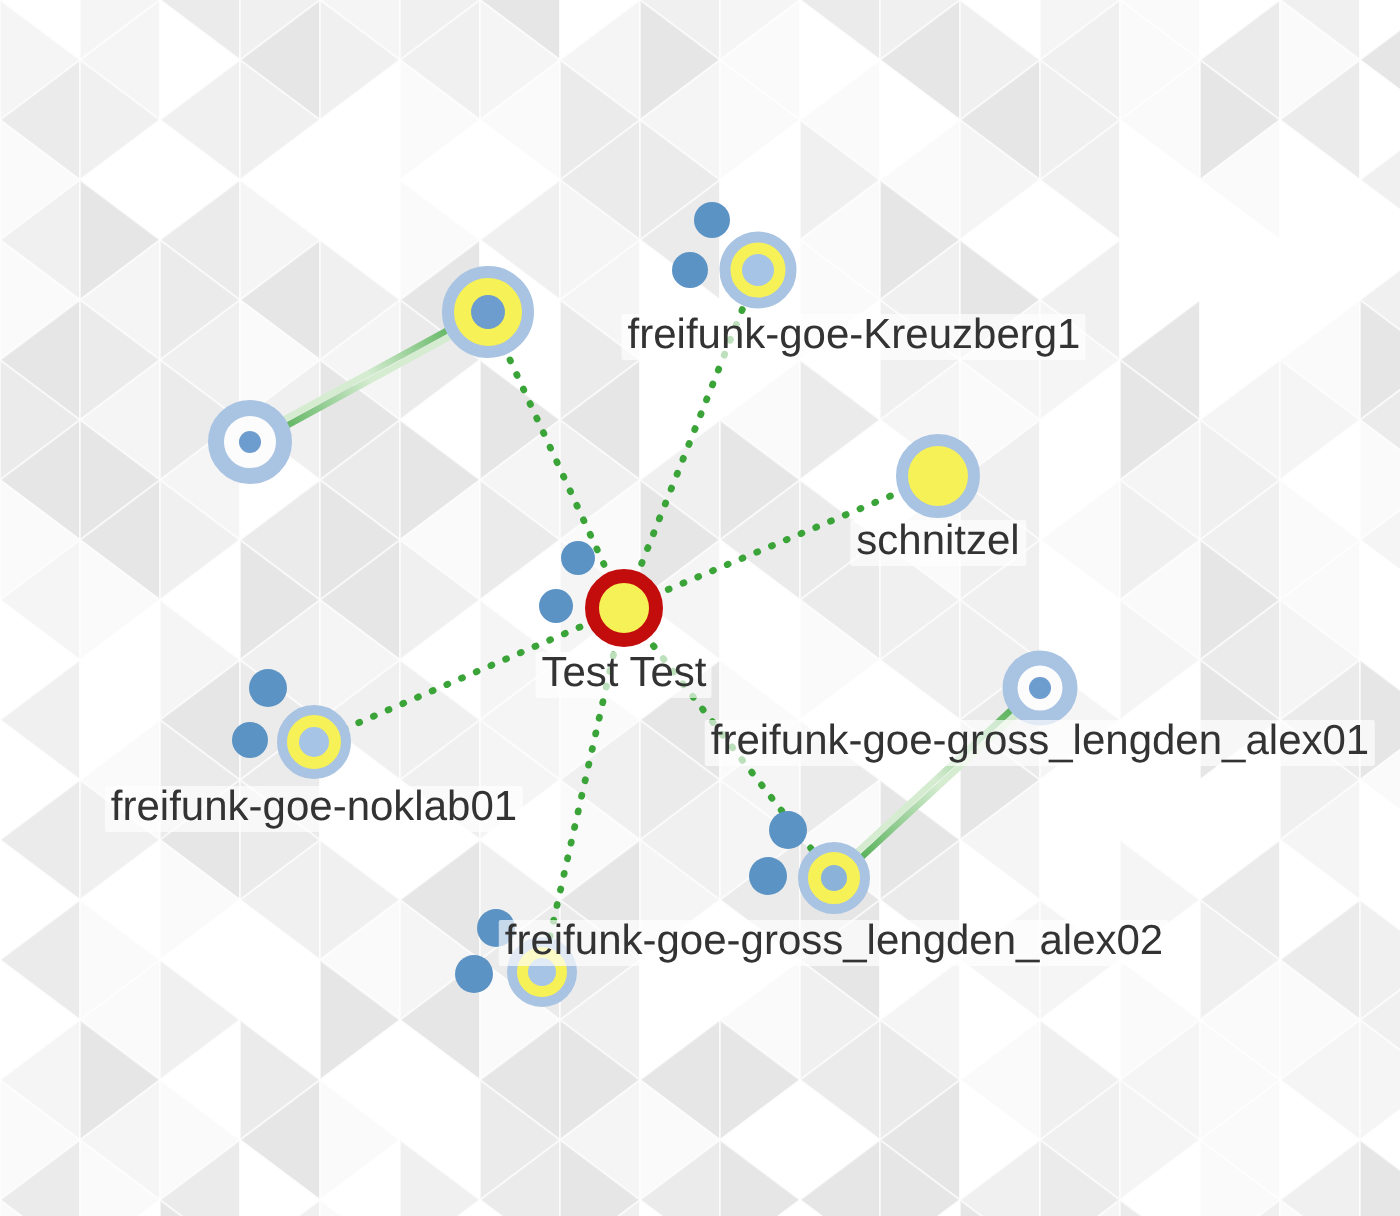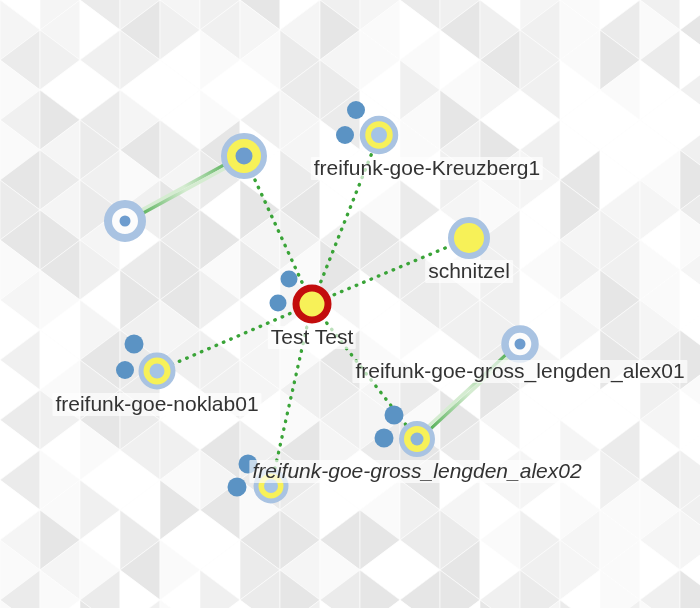--- a/index.html
+++ b/index.html
@@ -614,15 +614,15 @@
           <circle cx="271" cy="486" r="7" fill="#a5c4e6"></circle>
         </g>
       </g>
   </svg>
   <div class="labels" id="labels-layer">
       <div class="node-label" style="left: 312px; top: 326px;">Test Test</div>
       <div class="node-label" style="left: 379px; top: 157px; margin-left: 48px;">freifunk-goe-Kreuzberg1</div>
       <div class="node-label" style="left: 469px; top: 260px;">schnitzel</div>
       <div class="node-label" style="left: 157px; top: 393px;">freifunk-goe-noklab01</div>
       <div class="node-label" style="left: 520px; top: 360px;">freifunk-goe-gross_lengden_alex01</div>
-      <div class="node-label" style="left: 417px; top: 460px; font-style: italic;">freifunk-goe-gross_lengden_alex02</div>
+      <div class="node-label" style="left: 417px; top: 460px;">freifunk-goe-gross_lengden_alex02</div>
     </div>
 </div>
 
 </body></html>

